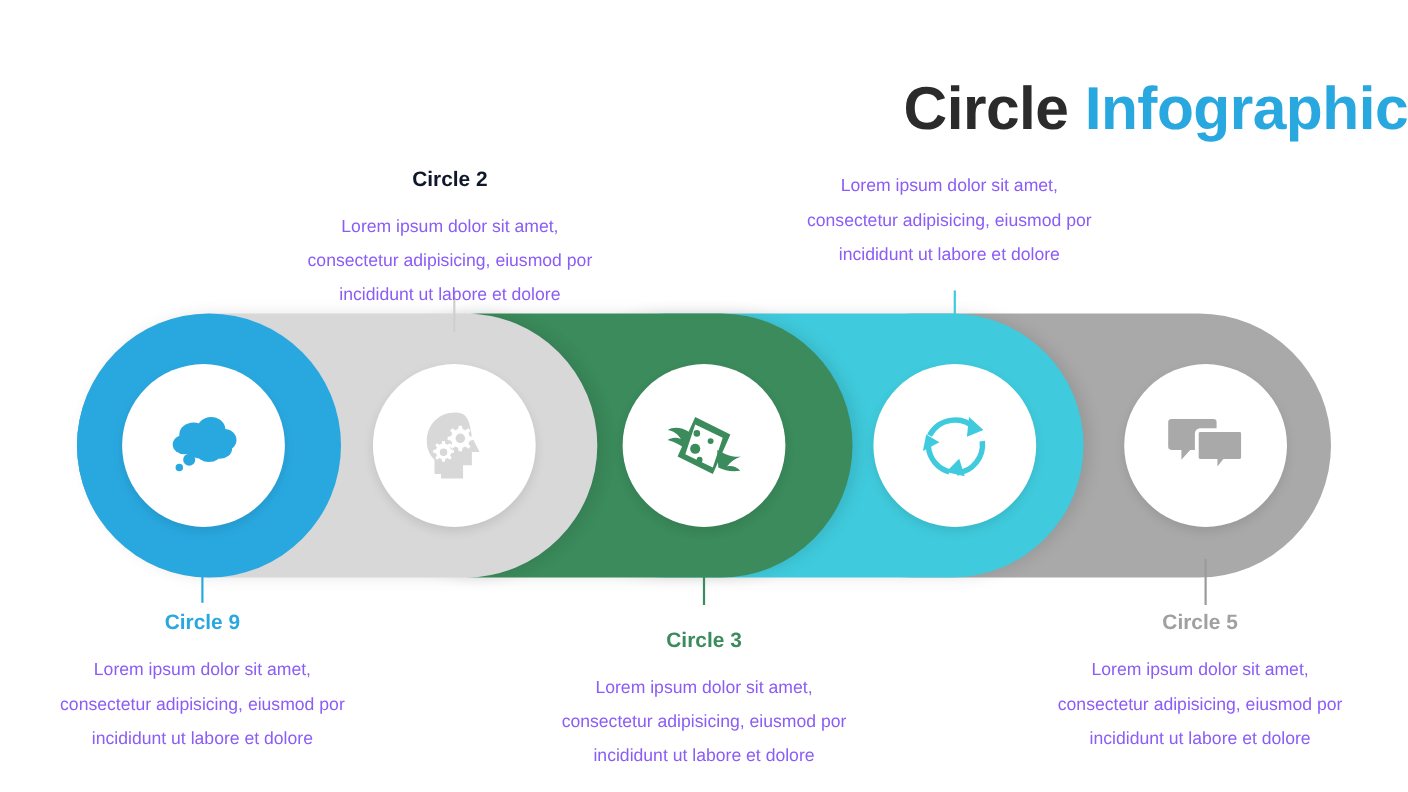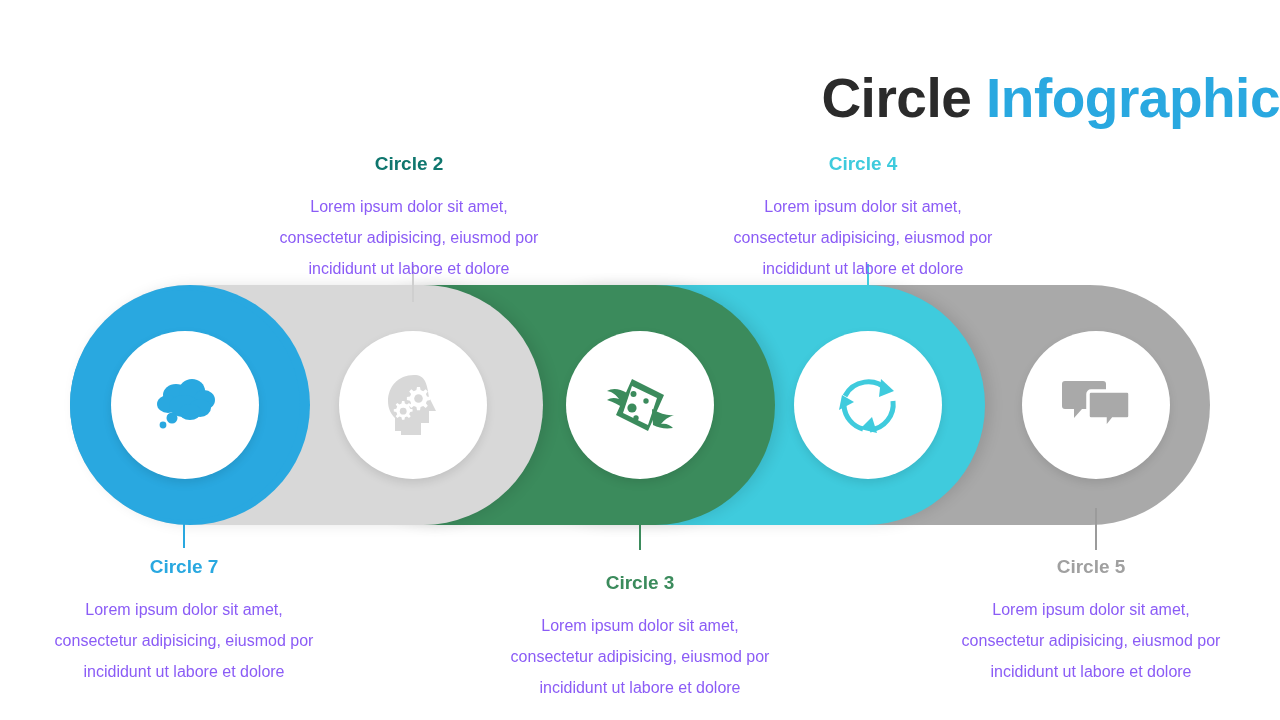--- a/index.html
+++ b/index.html
@@ -198,39 +198,38 @@
     </span>
   </div>
 
   <div class="connector" style="left:183px; top:500px; height:48px; background:#29a8e0;"></div>
   <div class="connector" style="left:412px; top:264px; height:38px; background:#cfcfcf;"></div>
   <div class="connector" style="left:639px; top:508px; height:42px; background:#3b8b5c;"></div>
   <div class="connector" style="left:867px; top:264px; height:38px; background:#3fcbdd;"></div>
   <div class="connector" style="left:1095px; top:508px; height:42px; background:#9b9b9b;"></div>
 
   <div class="block" style="left:259px; top:154px;">
-    <div class="block-head" style="color:#0f766e;">Circle 2</div>
+    <div class="block-head" style="color:#0f172a;">Circle 2</div>
     <div class="block-body">
       <div>Lorem ipsum dolor sit amet,</div>
       <div>consectetur adipisicing, eiusmod por</div>
       <div>incididunt ut labore et dolore</div>
     </div>
   </div>
 
   <div class="block" style="left:713px; top:154px;">
-    <div class="block-head" style="color:#3fcbdd;">Circle 4</div>
     <div class="block-body">
       <div>Lorem ipsum dolor sit amet,</div>
       <div>consectetur adipisicing, eiusmod por</div>
       <div>incididunt ut labore et dolore</div>
     </div>
   </div>
 
   <div class="block" style="left:34px; top:557px;">
-    <div class="block-head" style="color:#29a8e0;">Circle 7</div>
+    <div class="block-head" style="color:#29a8e0;">Circle 9</div>
     <div class="block-body">
       <div>Lorem ipsum dolor sit amet,</div>
       <div>consectetur adipisicing, eiusmod por</div>
       <div>incididunt ut labore et dolore</div>
     </div>
   </div>
 
   <div class="block" style="left:490px; top:573px;">
     <div class="block-head" style="color:#3b8b5c;">Circle 3</div>
     <div class="block-body">

